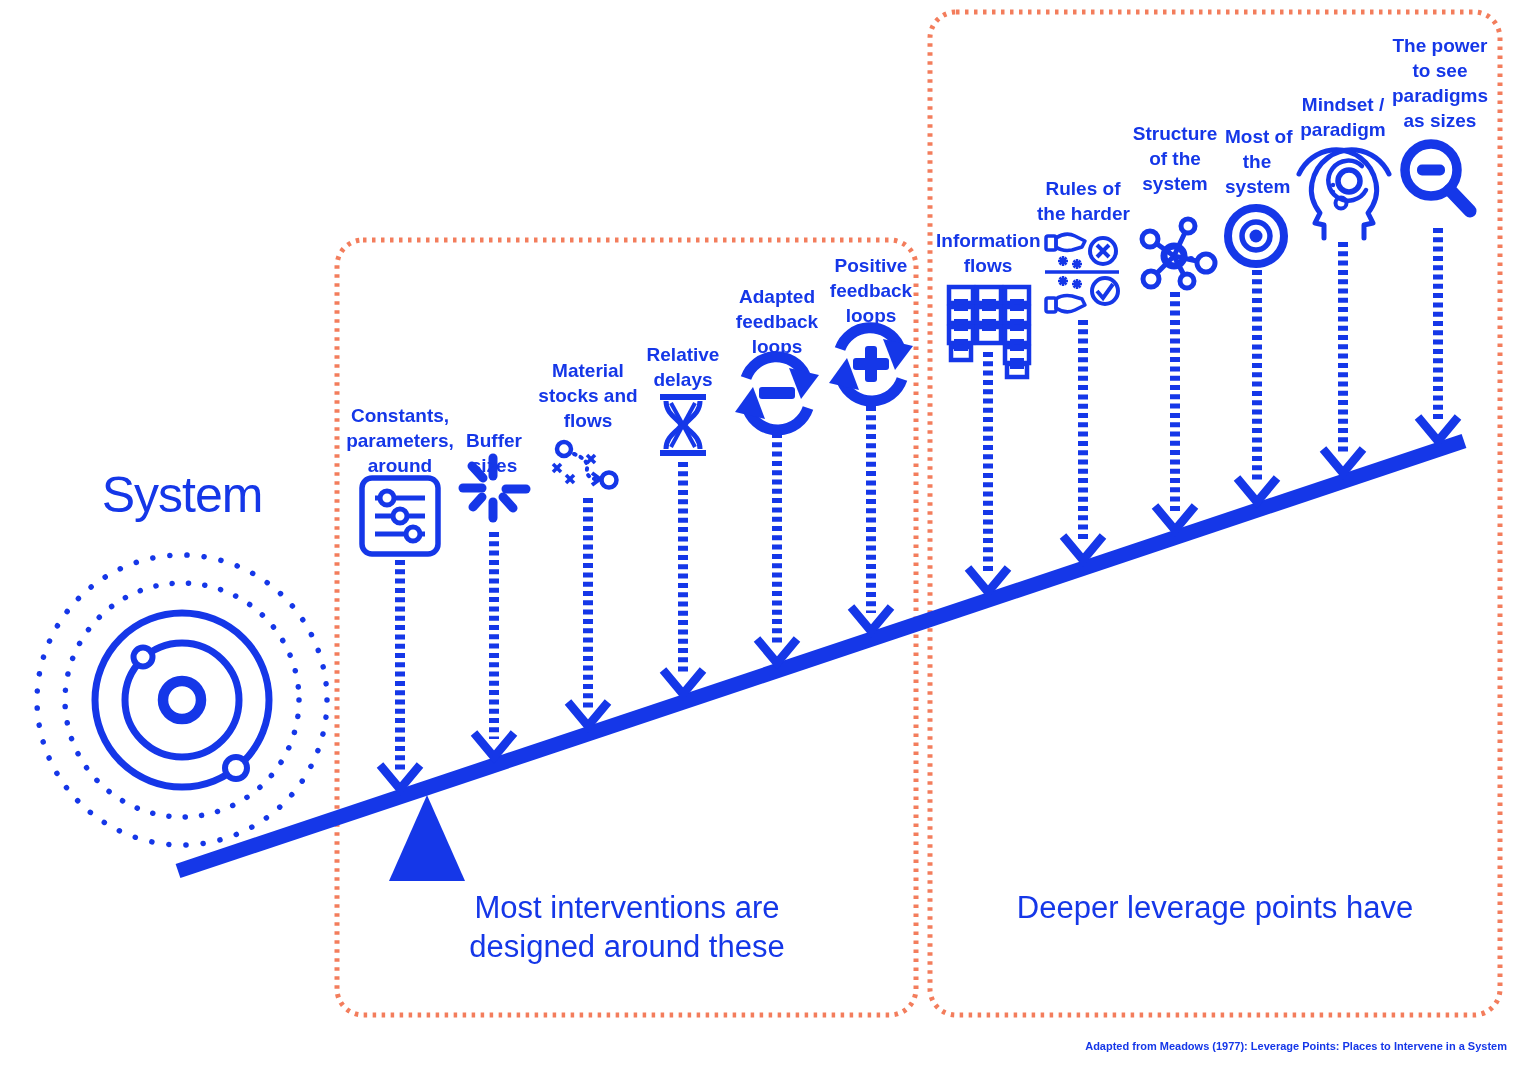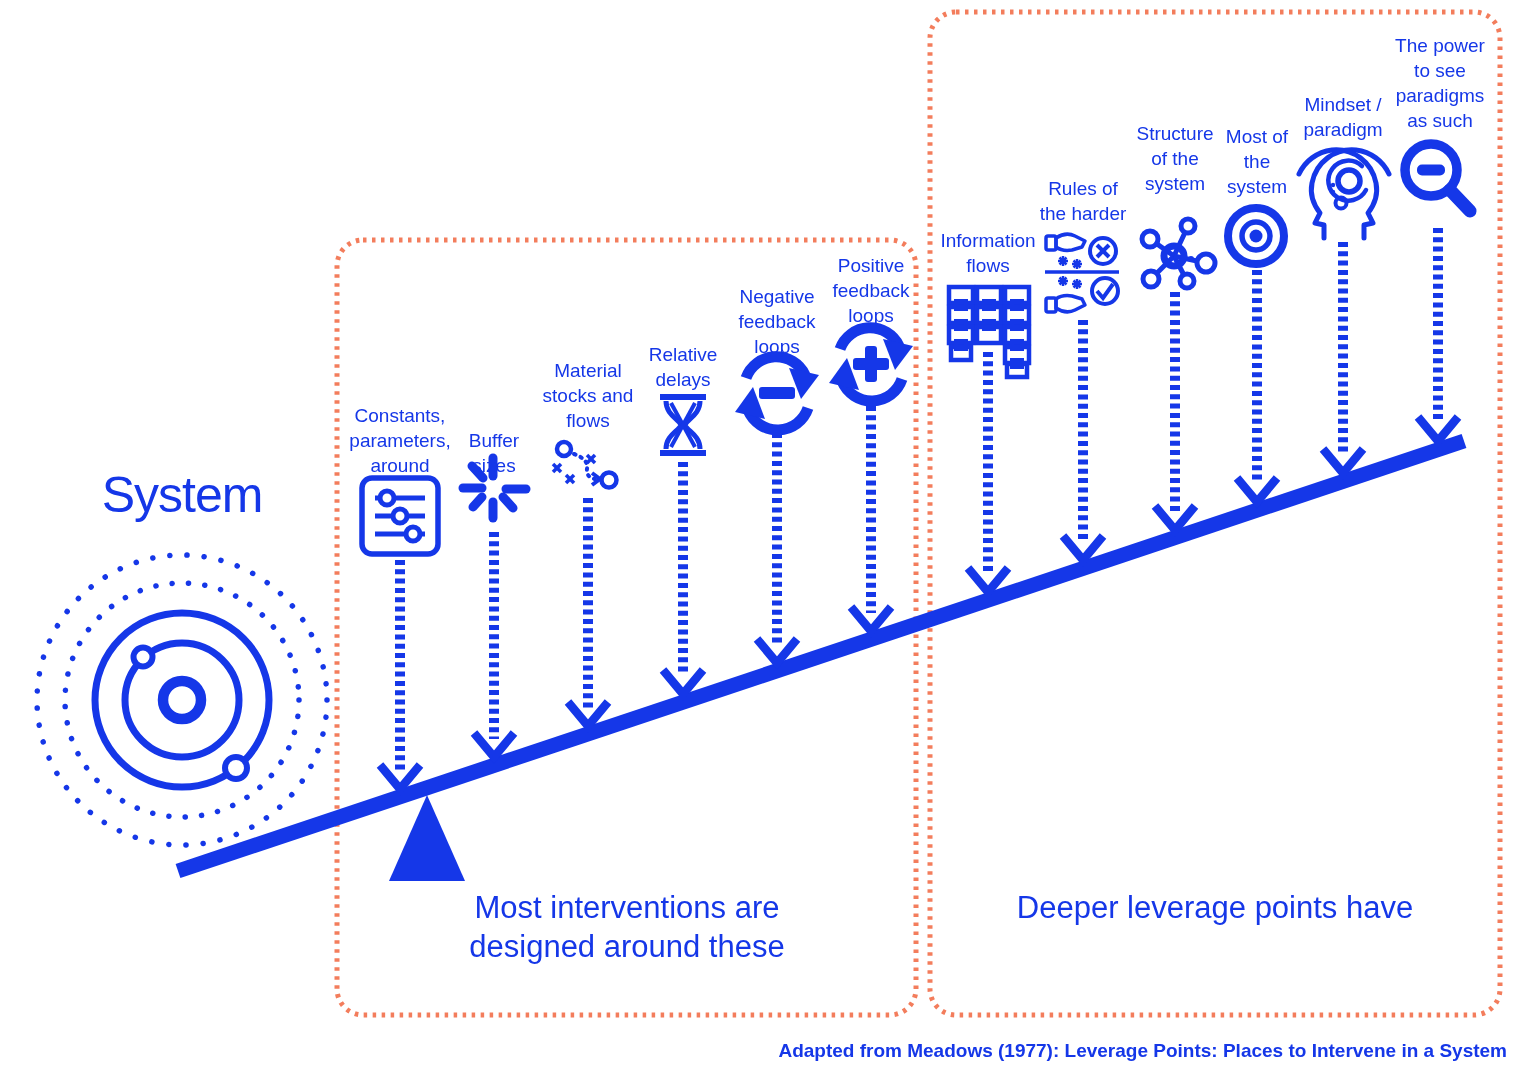--- a/index.html
+++ b/index.html
@@ -3,25 +3,25 @@
 <meta charset="utf-8">
 <style>
   :root { --blue:#1537e8; --coral:#f37d5c; }
   html,body{margin:0;padding:0;background:#fff;}
   .canvas{position:relative;width:1536px;height:1077px;background:#fff;overflow:hidden;
           font-family:"Liberation Sans",sans-serif;color:var(--blue);}
   svg.art{position:absolute;left:0;top:0;color:var(--blue);}
   .hatch{fill:none;stroke:var(--coral);stroke-width:5;stroke-dasharray:3.5 5.5;}
   .sys-title{position:absolute;left:58px;top:466px;width:248px;text-align:center;
              font-size:50px;font-weight:500;letter-spacing:-1px;}
-  .label{position:absolute;text-align:center;font-size:19px;line-height:25px;font-weight:400;}
+  .label{position:absolute;text-align:center;font-size:19px;line-height:25px;font-weight:700;}
   .label span{display:block;white-space:nowrap;}
   .caption{position:absolute;text-align:center;font-size:31px;line-height:39px;font-weight:500;}
   .caption span{display:block;white-space:nowrap;}
-  .attr{position:absolute;right:29px;top:1040px;font-size:19px;font-weight:700;white-space:nowrap;}
+  .attr{position:absolute;right:29px;top:1040px;font-size:11px;font-weight:700;white-space:nowrap;}
 </style>
 </head>
 <body>
 
 <div class="canvas">
 
 <svg class="art" width="1536" height="1077" viewBox="0 0 1536 1077">
 
   <rect class="hatch" x="337" y="240" width="579" height="775" rx="26"></rect>
   <rect class="hatch" x="930" y="12" width="570" height="1003" rx="26"></rect>
@@ -266,21 +266,21 @@
 <div class="label" style="left:538px;top:358px;width:100px">
   <span>Material</span>
       <span>stocks and</span>
       <span>flows</span>
 </div>
 <div class="label" style="left:643px;top:342px;width:80px">
   <span>Relative</span>
       <span>delays</span>
 </div>
 <div class="label" style="left:733px;top:284px;width:88px">
-  <span>Negative</span>
+  <span>Adapted</span>
       <span>feedback</span>
       <span>loops</span>
 </div>
 <div class="label" style="left:827px;top:253px;width:88px">
   <span>Positive</span>
       <span>feedback</span>
       <span>loops</span>
 </div>
 <div class="label" style="left:936px;top:228px;width:104px">
   <span>Information</span>
@@ -301,21 +301,21 @@
       <span>system</span>
 </div>
 <div class="label" style="left:1297px;top:92px;width:92px">
   <span>Mindset /</span>
       <span>paradigm</span>
 </div>
 <div class="label" style="left:1391px;top:33px;width:98px">
   <span>The power</span>
       <span>to see</span>
       <span>paradigms</span>
-      <span>as such</span>
+      <span>as sizes</span>
 </div>
 
 <div class="caption" style="left:407px;top:888px;width:440px">
   <span>Most interventions are</span>
       <span>designed around these</span>
 </div>
 <div class="caption" style="left:955px;top:888px;width:520px">
   <span>Deeper leverage points have</span>
 </div>
 

